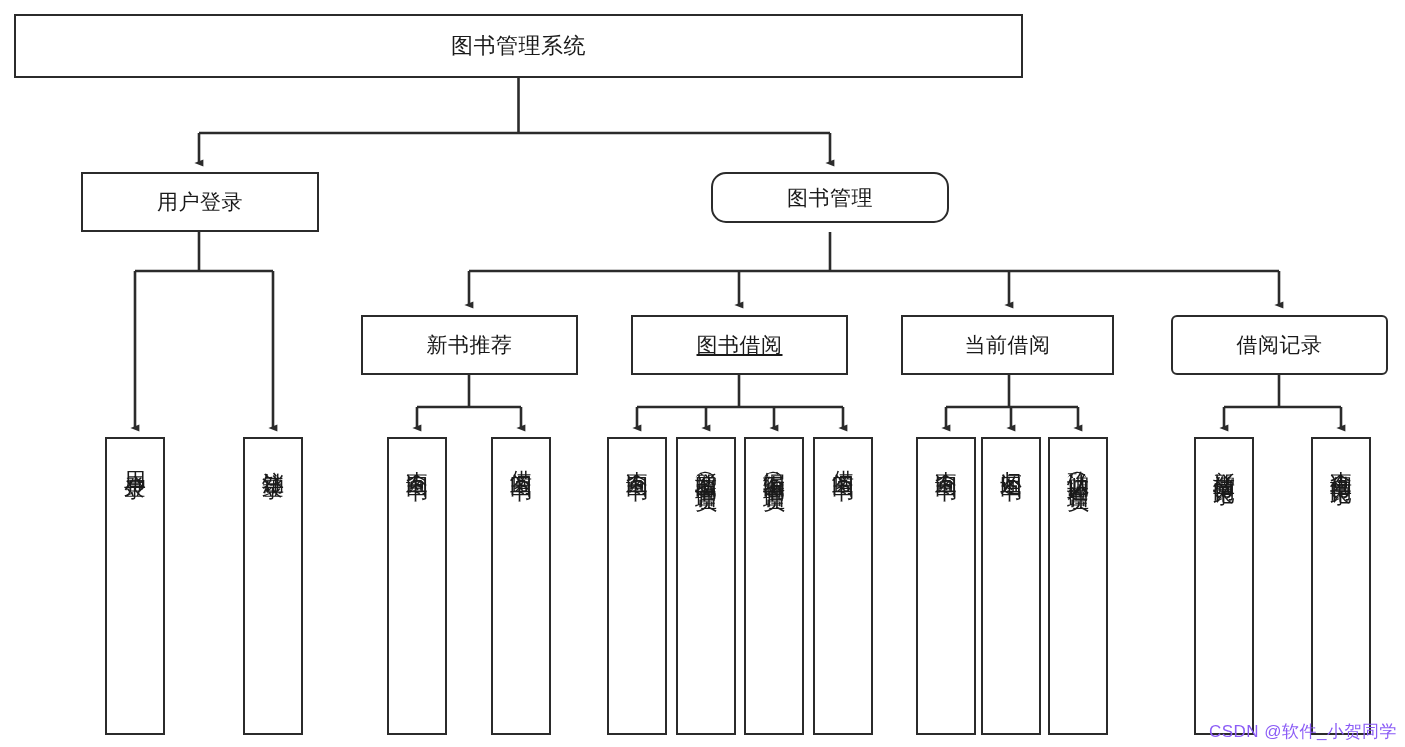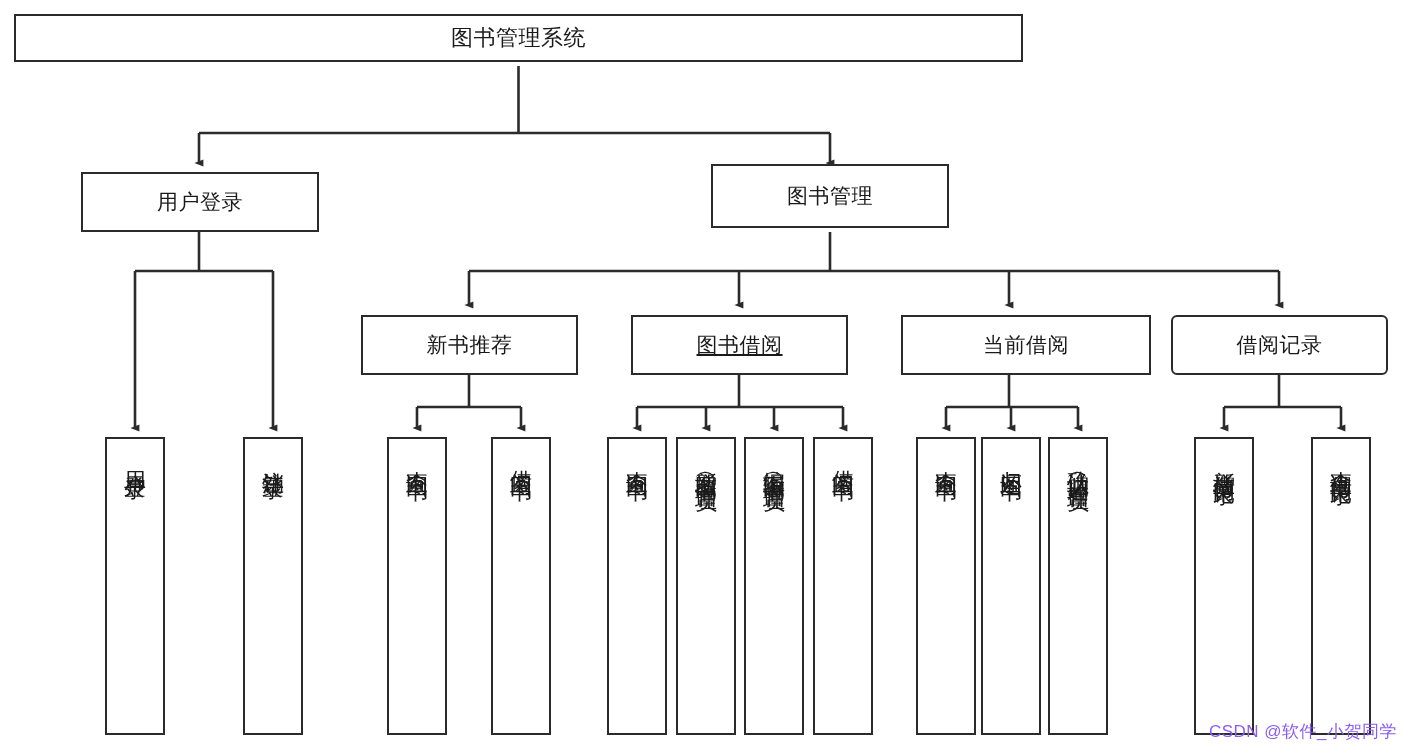--- a/index.html
+++ b/index.html
@@ -123,38 +123,38 @@
       <path d="M1011,407 L1011,428" marker-end="url(#arrow)"></path>
       <path d="M1078,407 L1078,428" marker-end="url(#arrow)"></path>
 
       <path d="M1279,375 L1279,407"></path>
       <path d="M1224,407 L1341,407"></path>
       <path d="M1224,407 L1224,428" marker-end="url(#arrow)"></path>
       <path d="M1341,407 L1341,428" marker-end="url(#arrow)"></path>
     </g>
   </svg>
 
-  <div class="node horiz root" style="left:14px; top:14px; width:1009px; height:48px;">
+  <div class="node horiz root" style="left:14px; top:14px; width:1009px; height:64px;">
     <span class="node-label">图书管理系统</span>
   </div>
 
   <div class="node horiz" style="left:81px; top:172px; width:238px; height:60px;">
     <span class="node-label">用户登录</span>
   </div>
-  <div class="node horiz" style="left:711px; top:164px; width:238px; height:64px;">
+  <div class="node horiz" style="left:711px; top:172px; width:238px; height:51px;border-radius:15px;">
     <span class="node-label">图书管理</span>
   </div>
 
   <div class="node horiz" style="left:361px; top:315px; width:217px; height:60px;">
     <span class="node-label">新书推荐</span>
   </div>
   <div class="node horiz" style="left:631px; top:315px; width:217px; height:60px;text-decoration:underline;">
     <span class="node-label">图书借阅</span>
   </div>
-  <div class="node horiz" style="left:901px; top:315px; width:250px; height:60px;">
+  <div class="node horiz" style="left:901px; top:315px; width:213px; height:60px;">
     <span class="node-label">当前借阅</span>
   </div>
   <div class="node horiz" style="left:1171px; top:315px; width:217px; height:60px;border-radius:6px;">
     <span class="node-label">借阅记录</span>
   </div>
 
   <div class="node vert" style="left:105px; top:437px; width:60px; height:298px;">
     <span class="node-label">用户登录</span>
   </div>
   <div class="node vert" style="left:243px; top:437px; width:60px; height:298px;">

